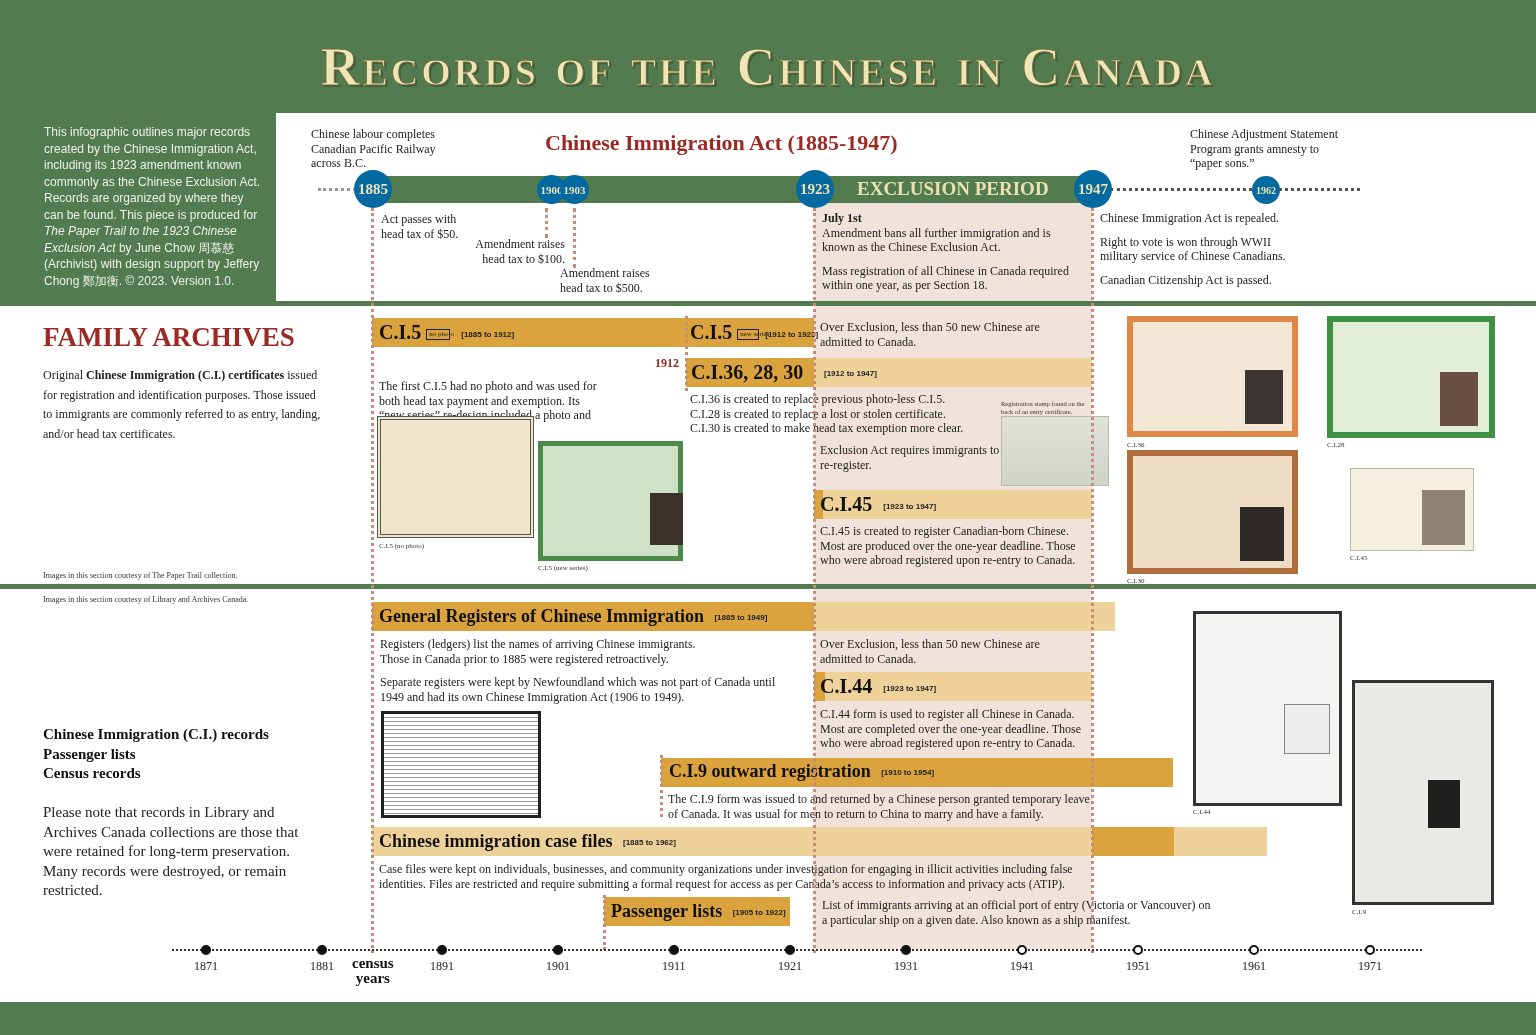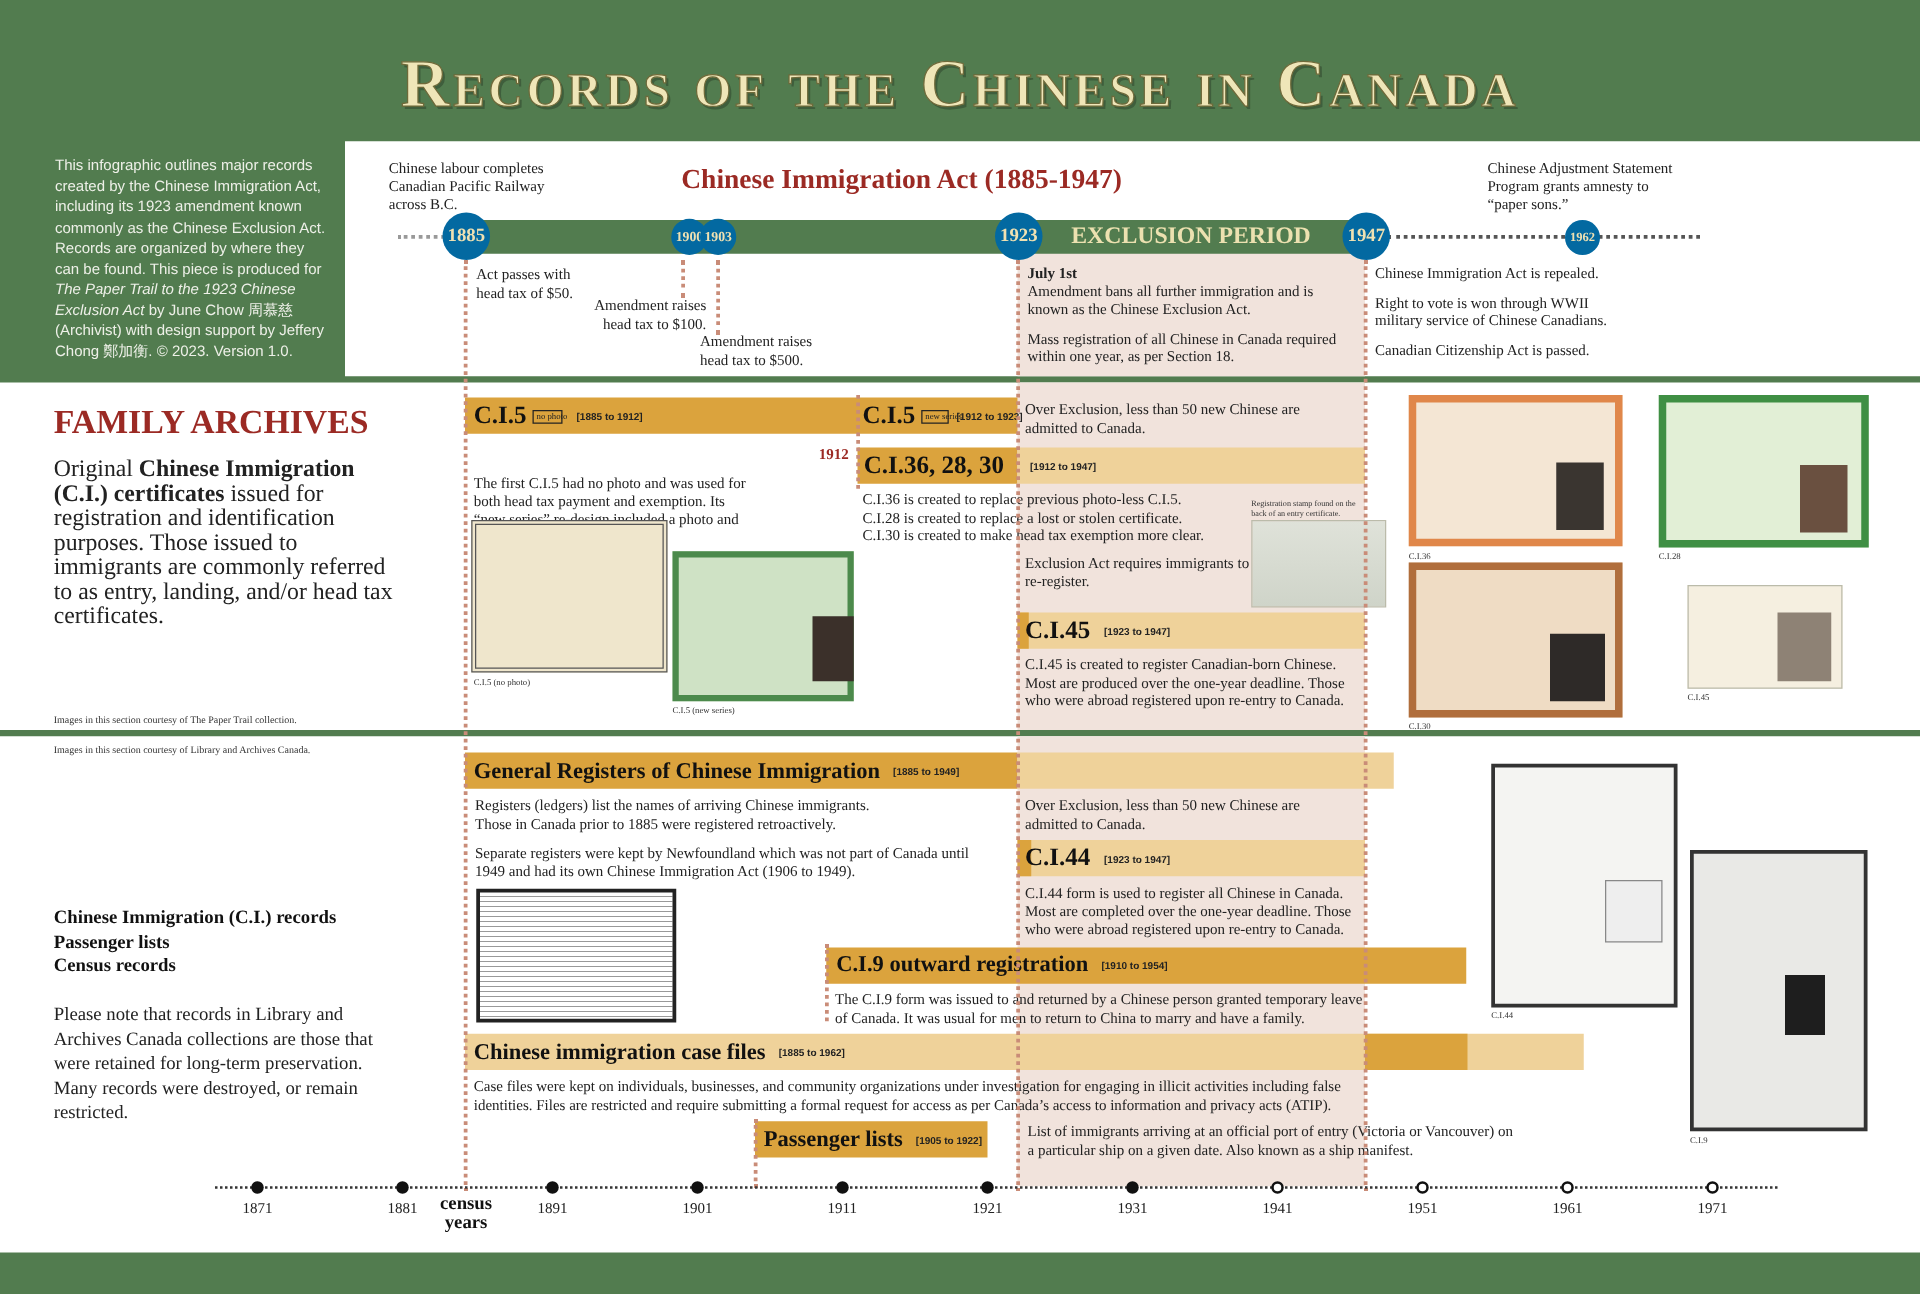--- a/index.html
+++ b/index.html
@@ -74,21 +74,21 @@
   <div style="height:9px"></div>
   <div>Right to vote is won through WWII military service of Chinese Canadians.</div>
   <div style="height:9px"></div>
   <div>Canadian Citizenship Act is passed.</div>
 </div>
 
 <div class="abs panel" style="left:0;top:306px;width:1536px;height:278px;"></div>
 <div class="abs excl" style="left:814px;top:306px;width:278px;height:278px;"></div>
 
 <div class="abs h-red" style="left:43px;top:322px;font-size:27px;">FAMILY ARCHIVES</div>
-<div class="abs serif" style="left:43px;top:366px;width:280px;font-size:19px;line-height:19.5px;color:#222;">
+<div class="abs serif" style="left:43px;top:366px;width:280px;font-size:12px;line-height:19.5px;color:#222;">
   <span>Original </span><b>Chinese Immigration (C.I.) certificates</b><span> issued for registration and identification purposes. Those issued to immigrants are commonly referred to as entry, landing, and/or head tax certificates.</span>
   <div style="height:10px"></div>
 </div>
 <div class="abs serif" style="left:43px;top:571px;font-size:8px;color:#333;">Images in this section courtesy of The Paper Trail collection.</div>
 
 <div class="abs bar" style="left:372px;top:318px;width:312px;height:29px;"></div>
 <div class="abs bar" style="left:684px;top:318px;width:130px;height:29px;"></div>
 <div class="abs bar-title" style="left:379px;top:321px;font-size:20px;">
   <span>C.I.5</span>
   <span class="boxlbl" style="width:24px;">no photo</span>

